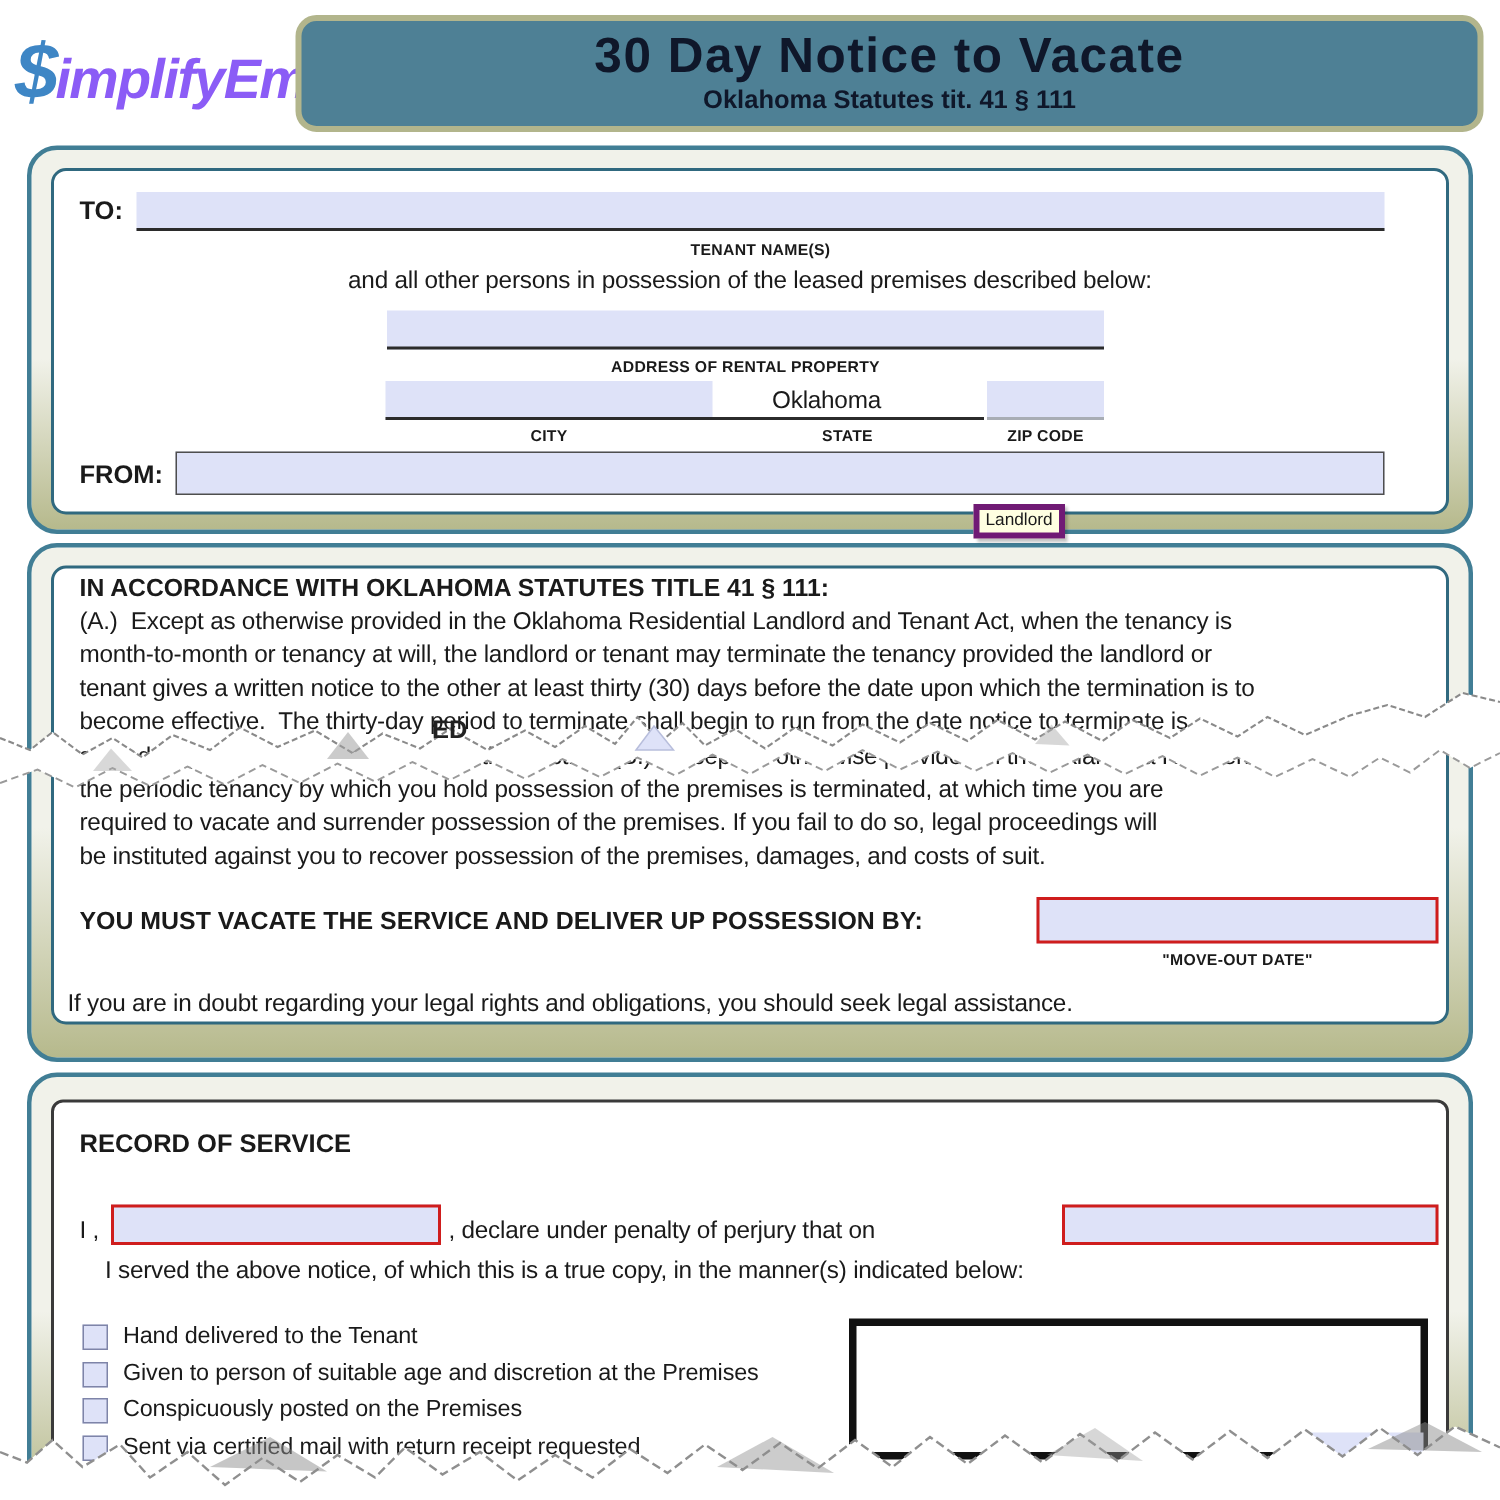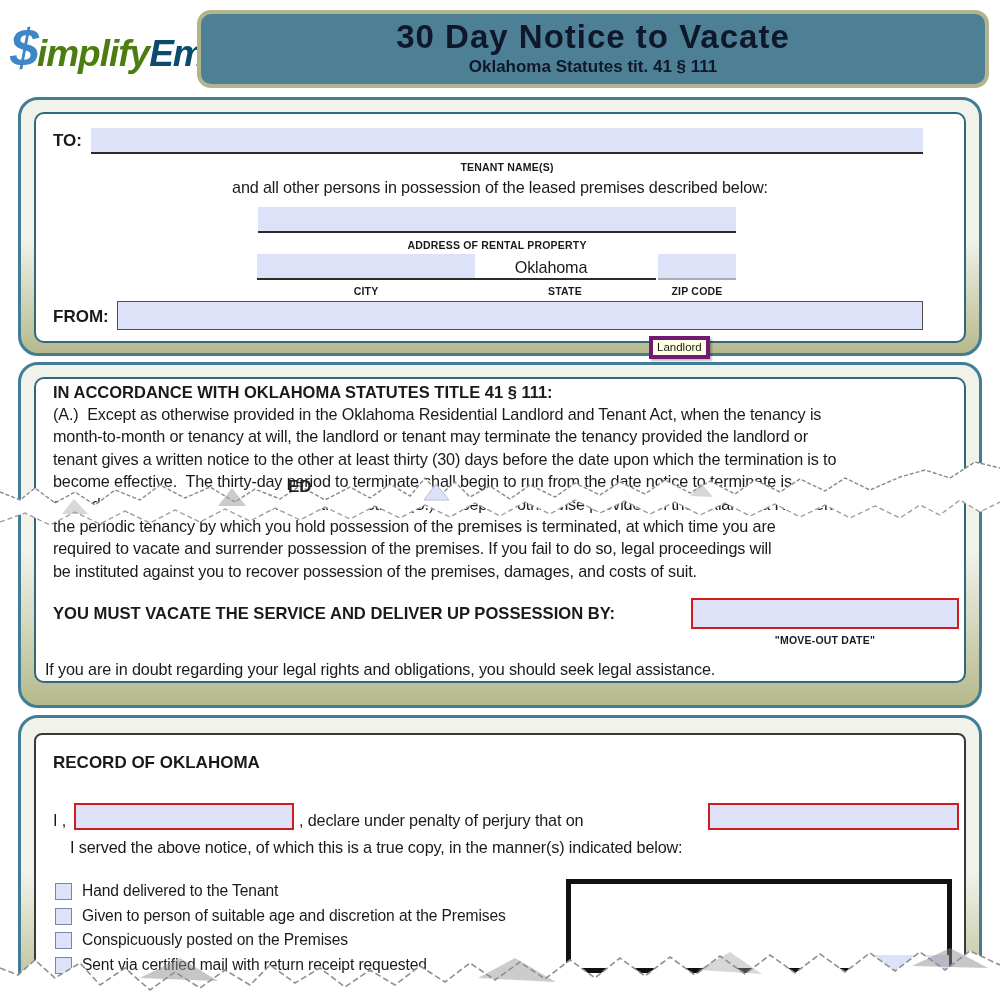--- a/index.html
+++ b/index.html
@@ -4,22 +4,22 @@
 <style>
   * { margin:0; padding:0; box-sizing:border-box; }
   html,body { background:#fff; }
   .page {
     position:relative; width:1000px; height:1000px; background:#ffffff;
     font-family:"Liberation Sans", sans-serif; color:#1a1a1a; overflow:hidden;
   }
   
   .logo { position:absolute; left:10px; top:18px; font-style:italic; font-weight:bold; white-space:nowrap; }
   .logo .dollar { font-size:52px; color:#3e86c5; letter-spacing:-2px; }
-  .logo .green  { font-size:37px; color:#4d7c0f; letter-spacing:-1px; }
-  .logo .blue   { font-size:37px; color:#0c4a6e; letter-spacing:-1px; }
+  .logo .green  { font-size:37px; color:#8b5cf6; letter-spacing:-1px; }
+  .logo .blue   { font-size:37px; color:#8b5cf6; letter-spacing:-1px; }
   
   .banner {
     position:absolute; left:197px; top:10px; width:792px; height:78px;
     background:#4e8095; border:4px solid #b2b58c; border-radius:14px;
     color:#0f172a; text-align:center;
   }
   .banner .title { font-size:33px; font-weight:bold; letter-spacing:1px; margin-top:4px; }
   .banner .subtitle { font-size:17px; font-weight:bold; margin-top:1px; }
   
   .section {
@@ -125,21 +125,21 @@
       </div>
       <div class="lbl" style="left:17px; top:225px; font-size:16.6px;">YOU MUST VACATE THE SERVICE AND DELIVER UP POSSESSION BY:</div>
       <input class="ffield red" style="left: 655px; top: 219px; width: 268px; height: 31px;" value="">
       <div class="cap" style="left:655px; top:255px; width:268px;">"MOVE-OUT DATE"</div>
       <div class="body-txt" style="left:9px; top:281px; width:920px;">If you are in doubt regarding your legal rights and obligations, you should seek legal assistance.</div>
     </div>
   </div>
 
   <div class="section" id="box3">
     <div class="card" id="card3">
-      <div class="lbl" style="left:17px; top:18px;">RECORD OF OKLAHOMA</div>
+      <div class="lbl" style="left:17px; top:18px;">RECORD OF SERVICE</div>
 
       <div class="body-txt" style="left:17px; top:76px;">I ,</div>
       <input class="ffield red" style="left: 38px; top: 68px; width: 220px; height: 27px;" value="">
       <div class="body-txt" style="left:263px; top:76px;">, declare under penalty of perjury that on</div>
       <input class="ffield red" style="left: 672px; top: 68px; width: 251px; height: 27px;" value="">
       <div class="body-txt" style="left:34px; top:103px; width:920px;">I served the above notice, of which this is a true copy, in the manner(s) indicated below:</div>
 
       <div class="cbrow" style="top:147px;">
         <span class="cbx"></span>
         <span class="cbl">Hand delivered to the Tenant</span>

